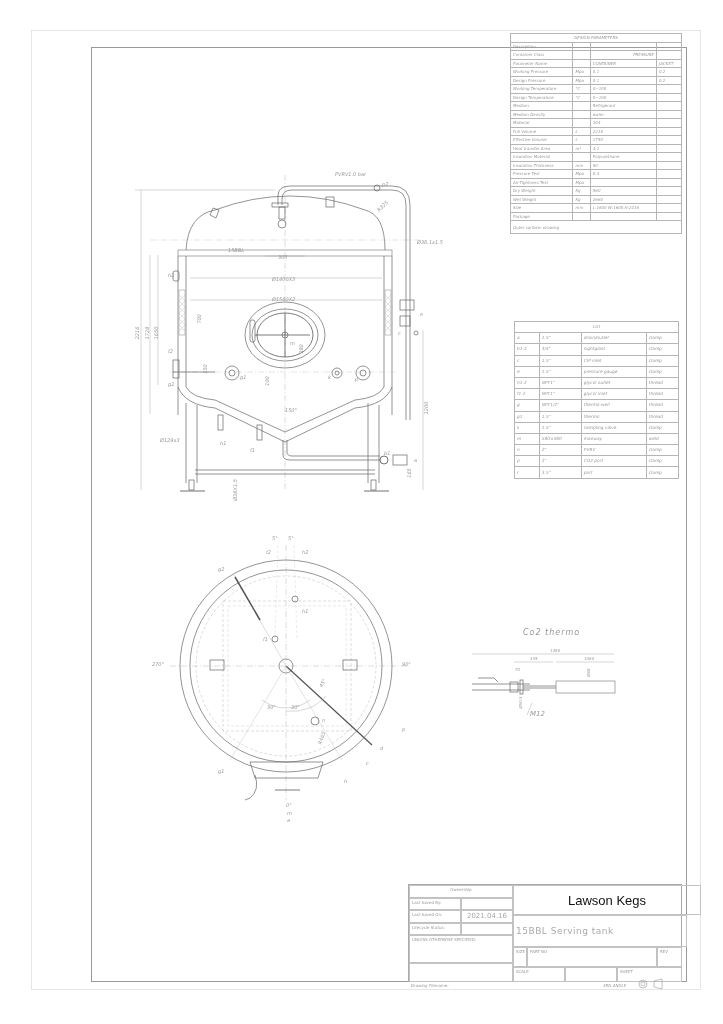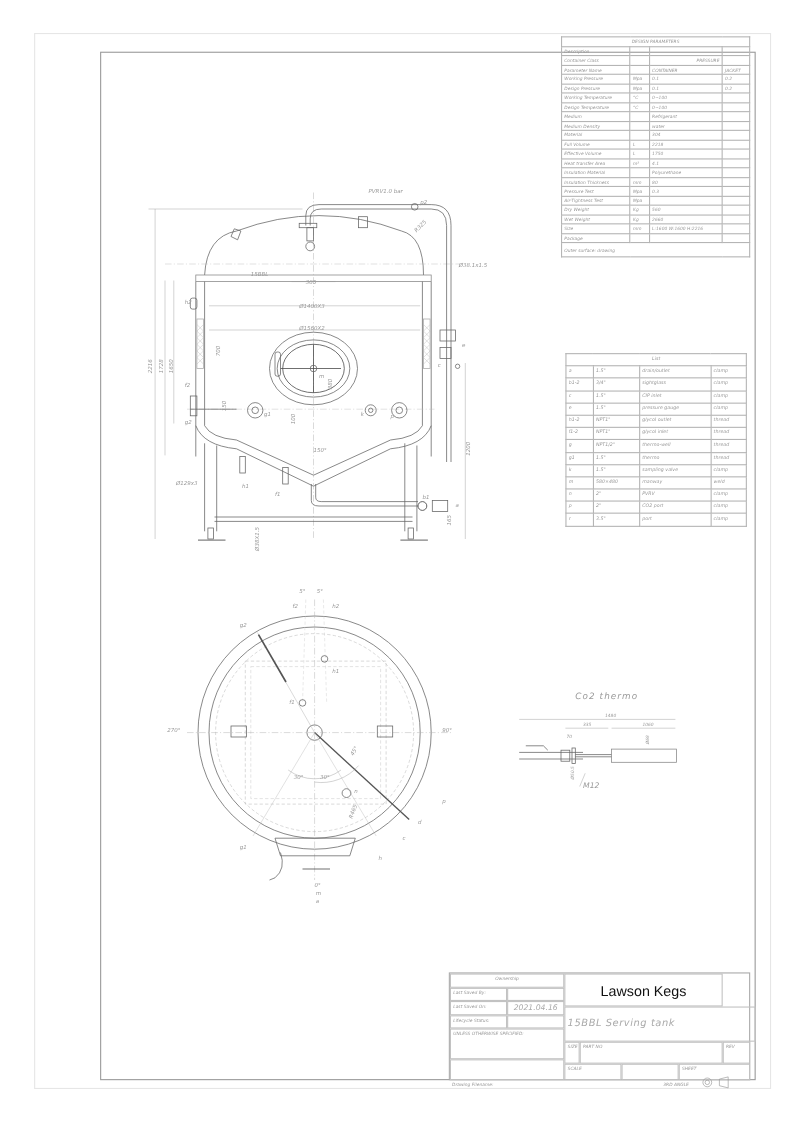--- a/index.html
+++ b/index.html
@@ -9,21 +9,21 @@
   .tbl{position:absolute;border-collapse:collapse;font-family:"DejaVu Sans",sans-serif;font-style:italic;color:#999;}
   .tbl td{border:1px solid #b5b5b5;padding:0 2px;font-size:4px;line-height:7px;height:7px;white-space:nowrap;overflow:hidden;}
   .design{left:510px;top:33px;width:172px;}
   .design td{height:7.5px;}
   .design .hdr{text-align:center;}
   .design .foot{height:12px;}
   .list{left:514px;top:321px;width:165px;}
   .list td{font-size:4.3px;height:10.2px;line-height:10px;}
   .list .hdr{text-align:center;}
   .title{position:absolute;left:408px;top:884px;width:274px;height:98px;border:1px solid #aaa;box-sizing:border-box;}
-  .title .cell{position:absolute;border:1px solid #c2c2c2;box-sizing:border-box;font-size:4px;font-style:italic;color:#999;padding:1px 2px;white-space:nowrap;}
+  .title .cell{position:absolute;border:1px solid #c2c2c2;box-sizing:border-box;font-size:4px;color:#999;padding:1px 2px;white-space:nowrap;}
   .company{font-family:"Liberation Sans",sans-serif !important;font-style:normal !important;color:#111 !important;font-size:13px !important;display:flex;align-items:center;justify-content:center;}
   .drawname{font-size:9px !important;color:#aaa !important;letter-spacing:0.5px;display:flex;align-items:center;justify-content:center;}
   .date{font-size:7px !important;color:#aaa !important;text-align:center;}
   svg.dwg{position:absolute;left:0;top:0;}
   .lbl{position:absolute;font-size:5px;font-style:italic;color:#999;white-space:nowrap;}
   .co2t{font-size:8px;letter-spacing:1px;}
 </style>
 </head>
 <body>
 
@@ -452,21 +452,21 @@
 <div class="title">
   <div class="cell" style="left:0;top:0;width:104px;height:13px;text-align:center;">Ownership</div>
   <div class="cell" style="left:0;top:13px;width:52px;height:12px;">Last Saved By:</div>
   <div class="cell" style="left:52px;top:13px;width:52px;height:12px;"></div>
   <div class="cell" style="left:0;top:25px;width:52px;height:13px;">Last Saved On:</div>
   <div class="cell date" style="left:52px;top:25px;width:52px;height:13px;">2021.04.16</div>
   <div class="cell" style="left:0;top:38px;width:52px;height:12px;">Lifecycle Status:</div>
   <div class="cell" style="left:52px;top:38px;width:52px;height:12px;"></div>
   <div class="cell" style="left:0;top:50px;width:104px;height:28px;">UNLESS OTHERWISE SPECIFIED:</div>
   <div class="cell" style="left:0;top:78px;width:104px;height:19px;"></div>
-  <div class="cell company" style="left:104px;top:0;width:144px;height:30px;">Lawson Kegs</div>
+  <div class="cell company" style="left:104px;top:0;width:188px;height:30px;">Lawson Kegs</div>
   <div class="cell drawname" style="left:104px;top:30px;width:174px;height:32px;justify-content:flex-start;">15BBL Serving tank</div>
   <div class="cell" style="left:104px;top:62px;width:14px;height:20px;">SIZE</div>
   <div class="cell" style="left:118px;top:62px;width:130px;height:20px;">PART NO</div>
   <div class="cell" style="left:248px;top:62px;width:25px;height:20px;">REV</div>
   <div class="cell" style="left:104px;top:82px;width:52px;height:15px;">SCALE</div>
   <div class="cell" style="left:156px;top:82px;width:52px;height:15px;"></div>
   <div class="cell" style="left:208px;top:82px;width:65px;height:15px;">SHEET</div>
 </div>
 <div class="lbl" style="left:411px;top:983px;font-size:4px;">Drawing Filename:</div>
 <div class="lbl" style="left:603px;top:983px;font-size:4px;">3RD ANGLE</div>

